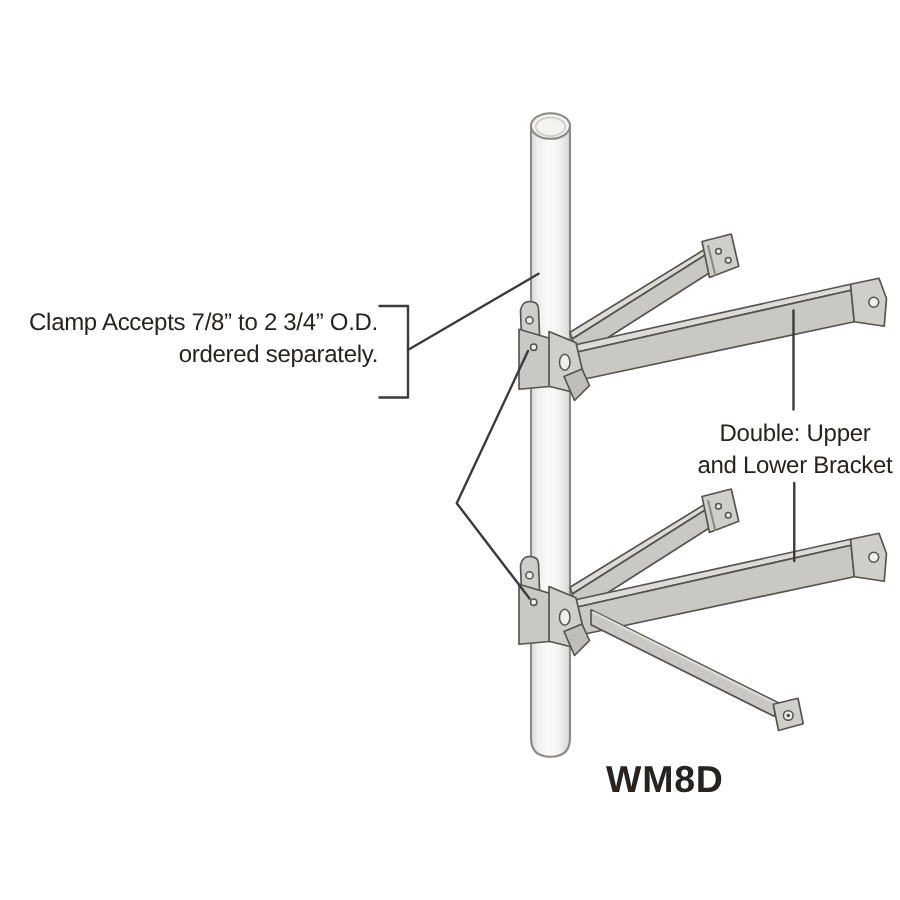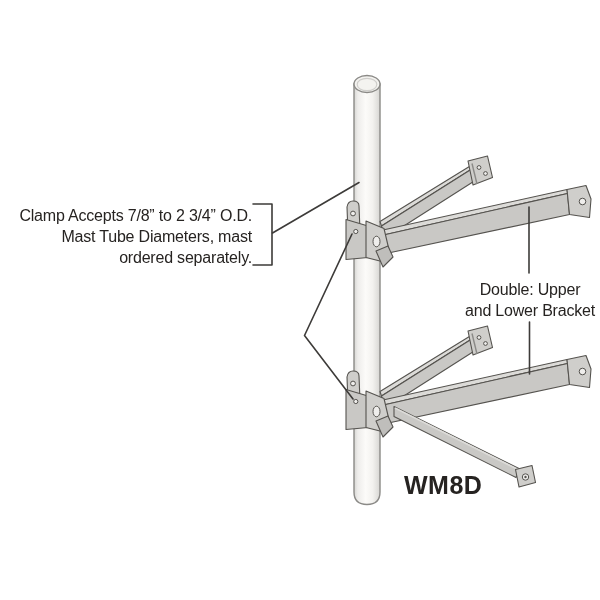--- a/index.html
+++ b/index.html
@@ -97,25 +97,24 @@
       <polyline class="leader" points="253,204 272,204 272,265 253,265"></polyline>
       <line class="leader" x1="272.5" y1="233" x2="359" y2="182.5"></line>
       <polyline class="leader" points="352,234 304.5,335.5 353,399"></polyline>
       <line class="leader" x1="529" y1="207" x2="529" y2="273"></line>
       <line class="leader" x1="529.5" y1="322" x2="529.5" y2="374"></line>
     </g>
   </svg>
 
   <div class="ann ann-right" style="top:205px;right:348px;">
     <div>Clamp Accepts 7/8” to 2 3/4” O.D.</div>
-    <div>Mast Tube Diameters, mast</div>
     <div>ordered separately.</div>
   </div>
 
 
   <div class="ann ann-center" style="top:279px;left:452px;width:156px;">
     <div>Double: Upper</div>
     <div>and Lower Bracket</div>
   </div>
 
-  <div class="product-code" style="top:471px;left:404px;">WM8D</div>
+  <div class="product-code" style="top:506px;left:404px;">WM8D</div>
 
 </div>
 
 </body></html>

